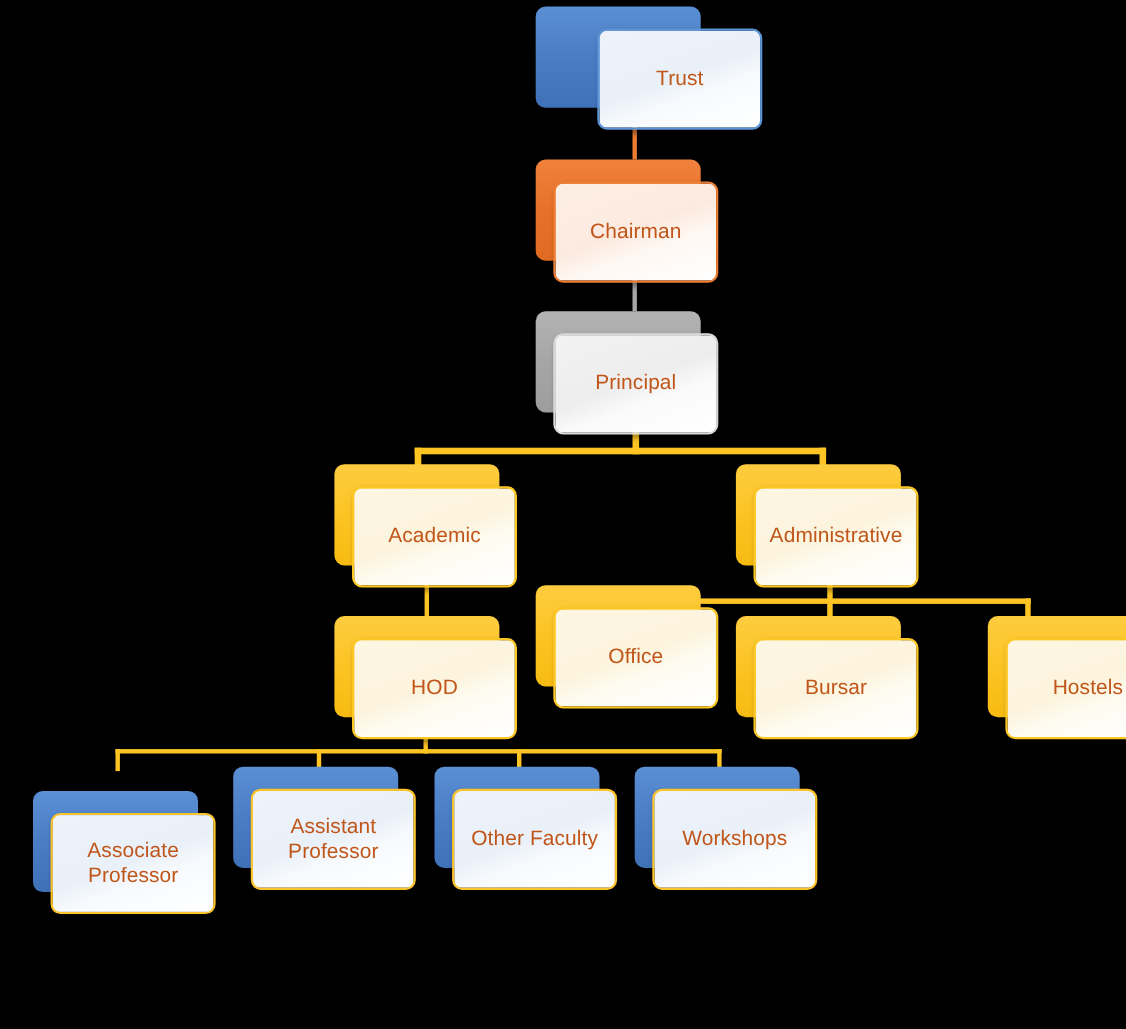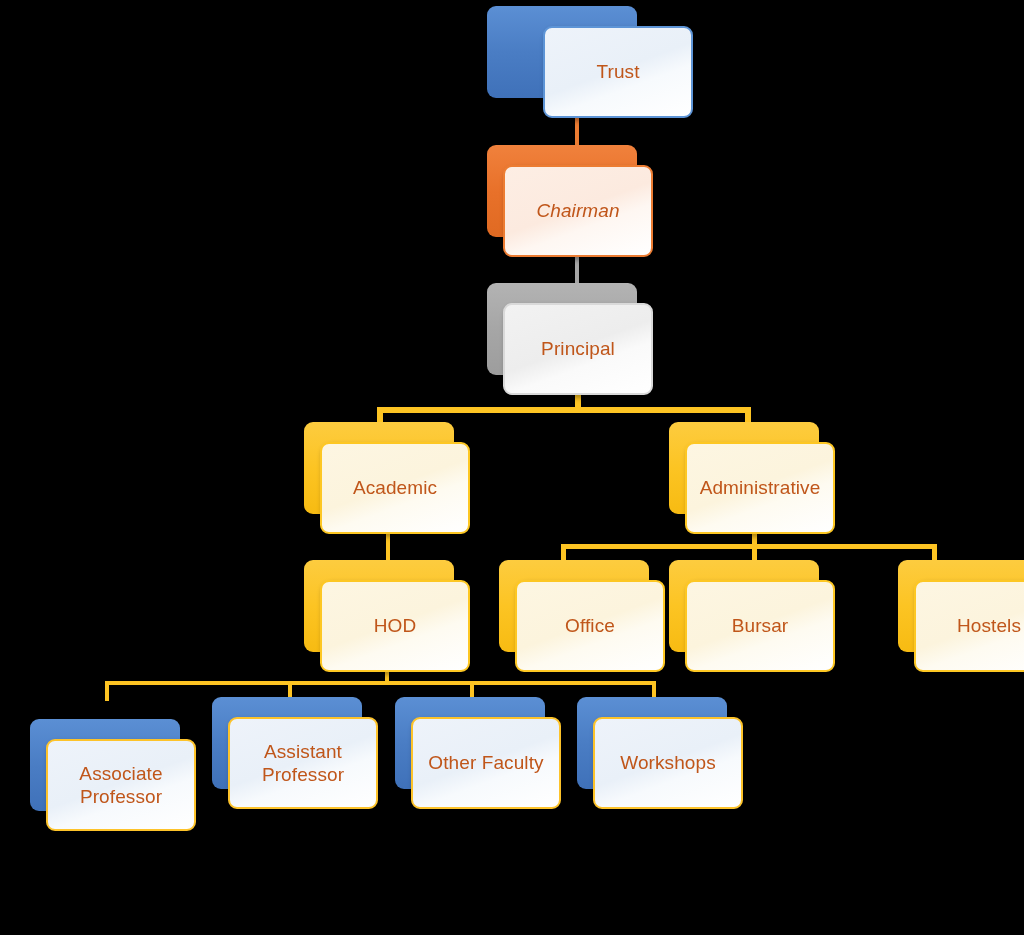--- a/index.html
+++ b/index.html
@@ -55,21 +55,21 @@
   }
 
   
   .sh-blue  { background: linear-gradient(180deg,#5b8fd4 0%,#4a7dc4 50%,#3f71b9 100%); }
   .cd-blue  { border-color: #5d94d6;
               background: linear-gradient(160deg,#eef3fa 0%,#e9f0f8 48%,#f7fafd 64%,#ffffff 100%); }
 
   
   .sh-orange { background: linear-gradient(180deg,#f0813c 0%,#e8712a 50%,#e06a22 100%); }
   .cd-orange { border-color: #ec7c32;
-               background: linear-gradient(160deg,#fdeee4 0%,#fceadf 48%,#fef7f2 64%,#ffffff 100%); font-style: italic; }
+               background: linear-gradient(160deg,#fdeee4 0%,#fceadf 48%,#fef7f2 64%,#ffffff 100%); }
 
   
   .sh-gray  { background: linear-gradient(180deg,#b3b3b3 0%,#a6a6a6 50%,#9d9d9d 100%); }
   .cd-gray  { border-color: #d9d9d9;
               background: linear-gradient(160deg,#f2f2f2 0%,#ededed 48%,#fafafa 64%,#ffffff 100%); }
 
   
   .sh-gold  { background: linear-gradient(180deg,#fdcc3f 0%,#fcc423 50%,#f7bb12 100%); }
   .cd-gold  { border-color: #fdc723;
               background: linear-gradient(160deg,#fdf6e2 0%,#fcf4dd 48%,#fefbf1 64%,#ffffff 100%); }
@@ -146,21 +146,21 @@
     </div>
   </div>
 
   <div class="node" style="left:304px; top:560px; width:166px; height:112px;">
     <div class="node-shadow sh-gold" style="width:150px; height:92px;"></div>
     <div class="node-card cd-gold" style="left:16px; top:20px; width:150px; height:92px;">
       <span class="node-label">HOD</span>
     </div>
   </div>
 
-  <div class="node" style="left:487px; top:560px; width:166px; height:112px;margin-left:12px;">
+  <div class="node" style="left:487px; top:532px; width:166px; height:112px;">
     <div class="node-shadow sh-gold" style="width:150px; height:92px;"></div>
     <div class="node-card cd-gold" style="left:16px; top:20px; width:150px; height:92px;">
       <span class="node-label">Office</span>
     </div>
   </div>
 
   <div class="node" style="left:669px; top:560px; width:166px; height:112px;">
     <div class="node-shadow sh-gold" style="width:150px; height:92px;"></div>
     <div class="node-card cd-gold" style="left:16px; top:20px; width:150px; height:92px;">
       <span class="node-label">Bursar</span>

